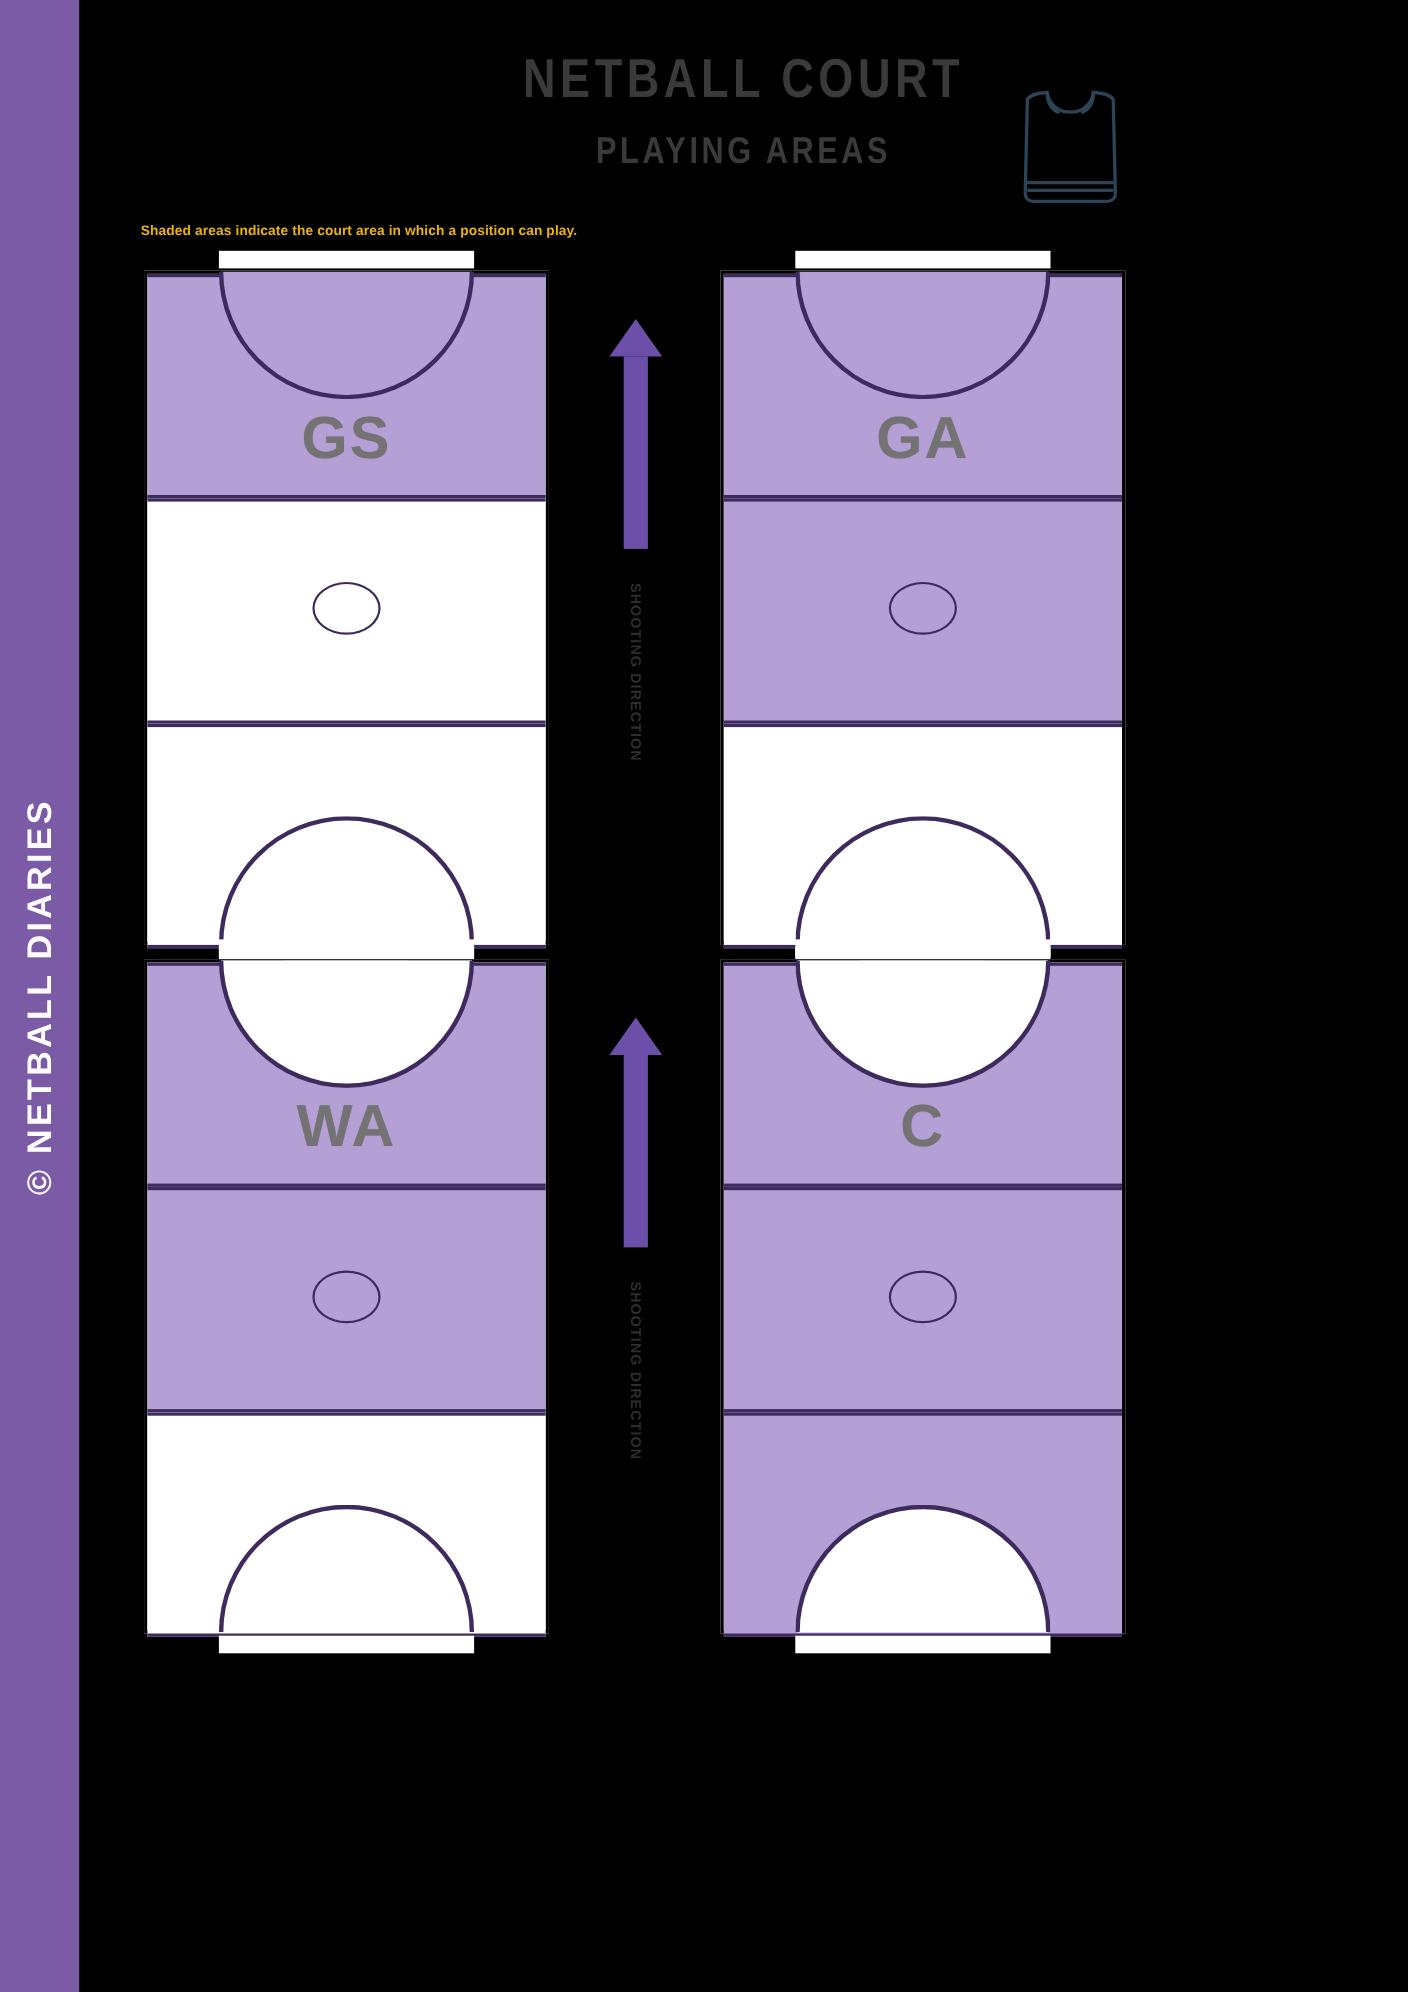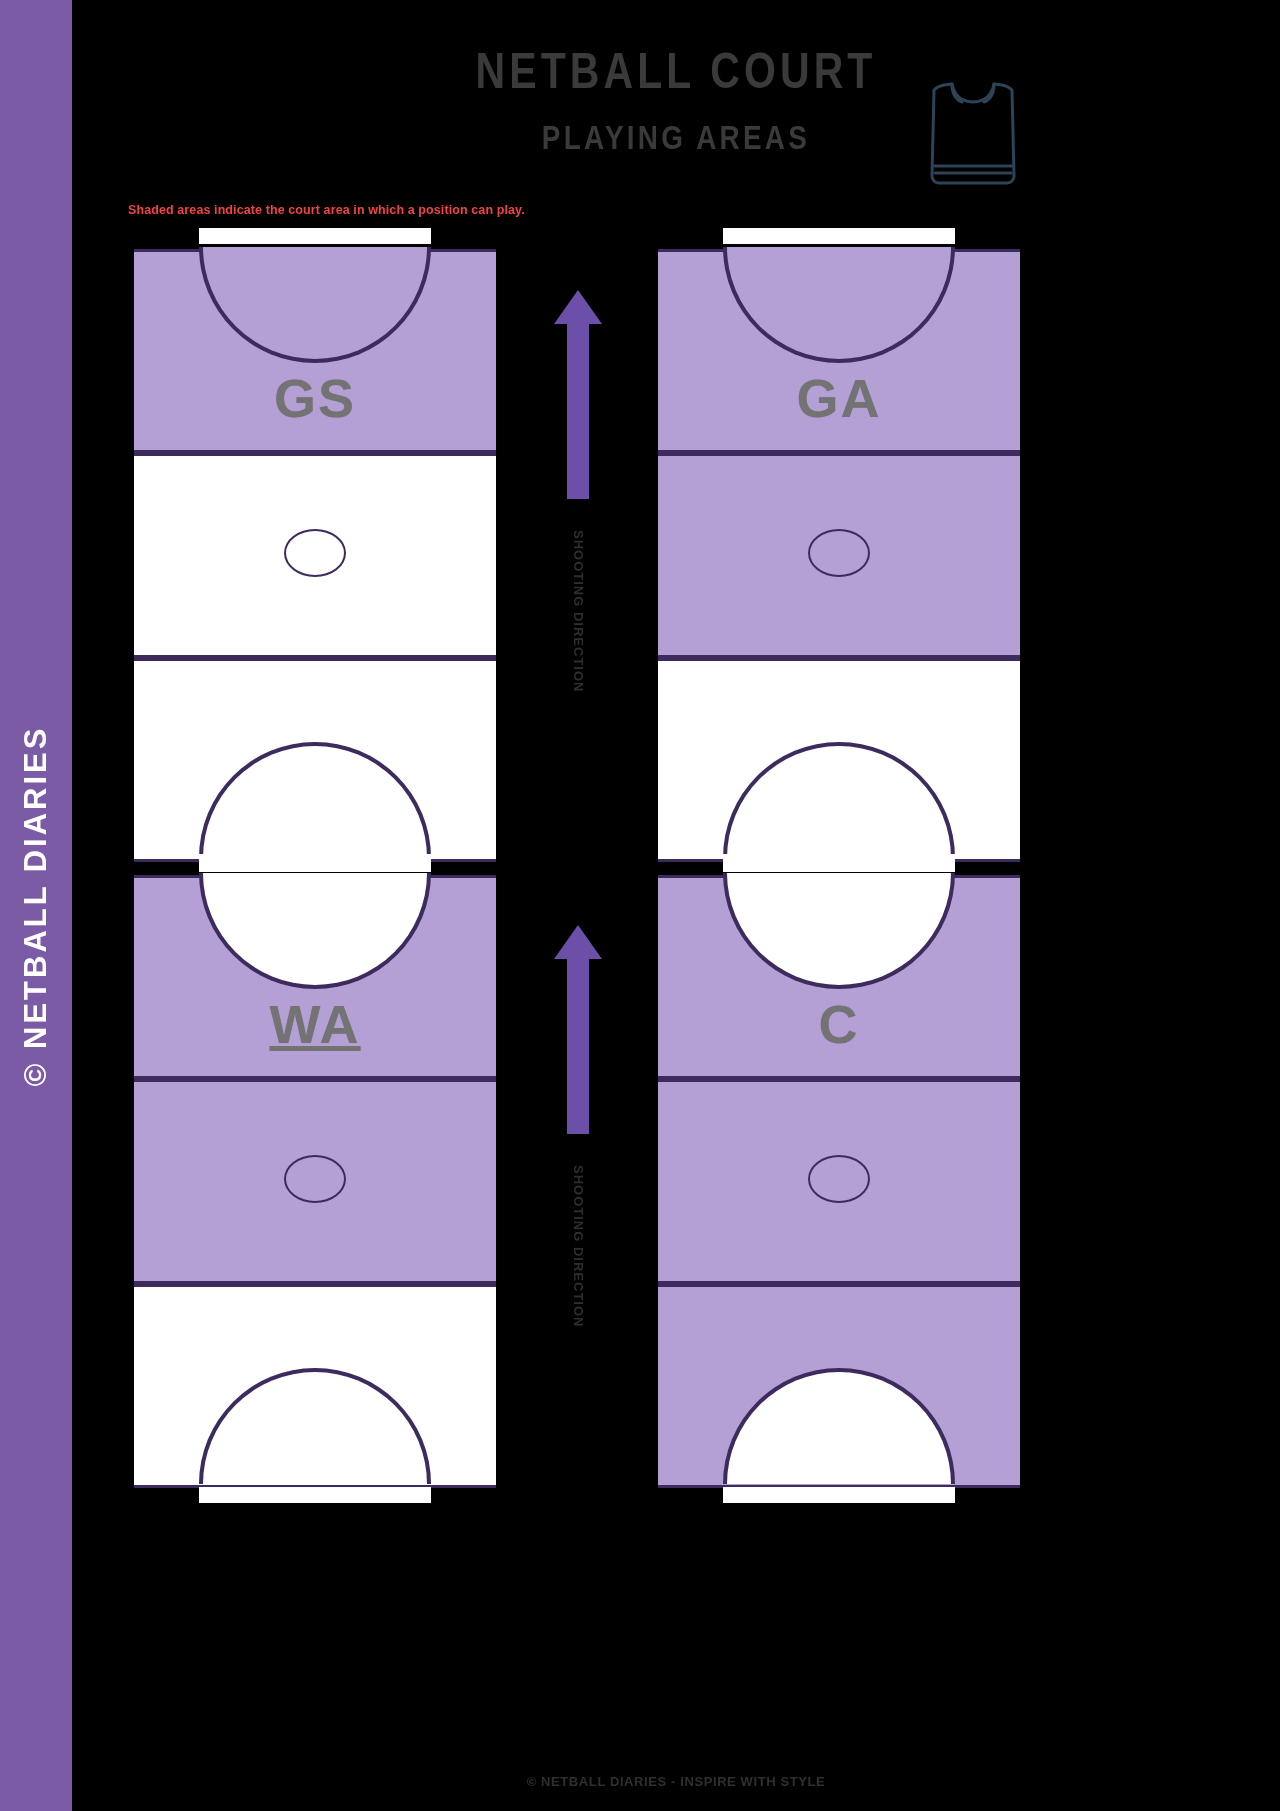--- a/index.html
+++ b/index.html
@@ -44,21 +44,21 @@
     position: absolute; left: 72px; top: 118px; width: 1208px;
     text-align: center;
     color: #3A3A3A;
     font-size: 34px;
     font-weight: bold;
     letter-spacing: 4px;
     transform: scaleX(0.82);
   }
   .legend {
     position: absolute; left: 128px; top: 203px;
-    color: #ef4444;
+    color: #eab308;
     font-size: 12.5px;
     font-weight: bold;
     letter-spacing: 0.1px;
     white-space: nowrap;
   }
 
   
   .bib-icon {
     position: absolute; right: 252px; top: 80px;
     width: 110px; height: 112px;
@@ -221,21 +221,21 @@
       <div class="post" style="position: absolute; left: 723px; margin-left: 0px; top: 228px;"></div>
       <div class="post" style="position: absolute; left: 723px; margin-left: 0px; top: 861px;"></div>
       <div class="court" style="left: 131px; top: 872px; width: 368px; height: 613px;">
         <div class="court-inner">
           <div class="third shaded" style="top: 0px; height: 204.333px;"></div>
           <div class="third shaded" style="top: 204.333px; height: 204.333px;"></div>
           <div class="third plain" style="top: 408.667px; height: 204.333px;"></div>
           <div class="goal-arc top fill-white"></div>
           <div class="goal-arc bottom fill-white"></div>
           <div class="centre-circle"></div>
-          <div class="pos-label" style="top: 118.333px; text-decoration: underline;">WA</div>
+          <div class="pos-label" style="top: 118.333px;">WA</div>
         </div>
       </div>
       <div class="post" style="position: absolute; left: 199px; margin-left: 0px; top: 854px;"></div>
       <div class="post" style="position: absolute; left: 199px; margin-left: 0px; top: 1487px;"></div>
       <div class="court" style="left: 655px; top: 872px; width: 368px; height: 613px;">
         <div class="court-inner">
           <div class="third shaded" style="top: 0px; height: 204.333px;"></div>
           <div class="third shaded" style="top: 204.333px; height: 204.333px;"></div>
           <div class="third shaded" style="top: 408.667px; height: 204.333px;"></div>
           <div class="goal-arc top fill-white"></div>
@@ -250,15 +250,14 @@
 
   <div id="arrows-layer">
       <div class="arrow-head" style="left: 578px; top: 290px; margin-left: -24px;"></div>
       <div class="arrow-shaft" style="left: 578px; top: 324px; height: 175px; margin-left: -11px;"></div>
       <div class="arrow-label" style="left: 586px; top: 530px;">SHOOTING DIRECTION</div>
       <div class="arrow-head" style="left: 578px; top: 925px; margin-left: -24px;"></div>
       <div class="arrow-shaft" style="left: 578px; top: 959px; height: 175px; margin-left: -11px;"></div>
       <div class="arrow-label" style="left: 586px; top: 1165px;">SHOOTING DIRECTION</div>
     </div>
 
-  <div class="footer">© NETBALL DIARIES - INSPIRE WITH STYLE</div>
 
 </div>
 
 </body></html>

